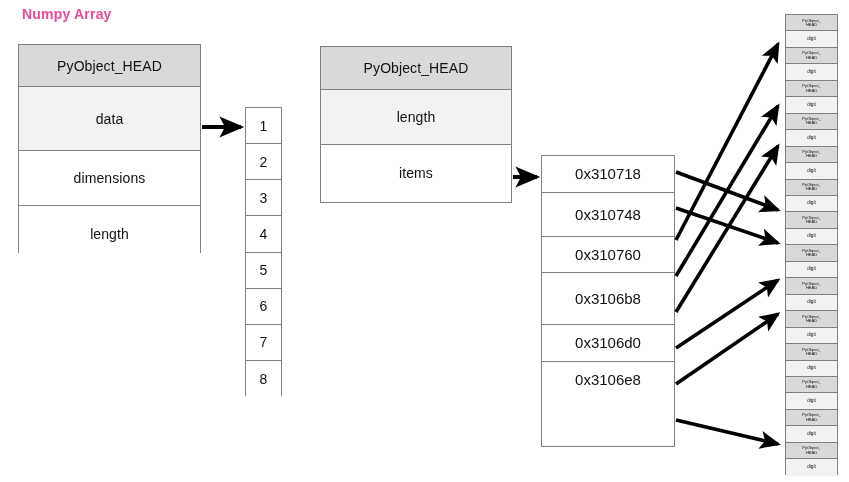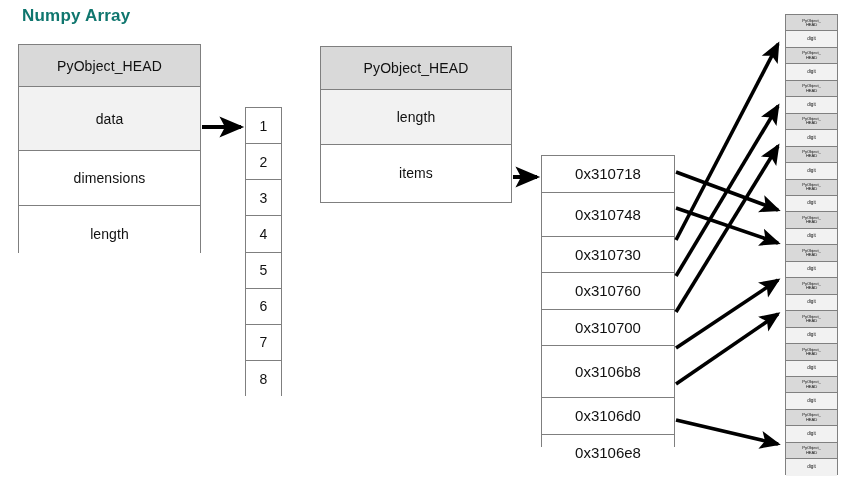--- a/index.html
+++ b/index.html
@@ -34,22 +34,22 @@
     letter-spacing:.1px;
     white-space:nowrap;
   }
   .struct .row:last-child{border-bottom:none;}
   .fill-head{background:#d9d9d9;}
   .fill-light{background:#f2f2f2;}
   .fill-white{background:#ffffff;}
 
   .caption{
     position:absolute;
-    font-size:17px;
-    color:#0f766e;
+    font-size:14px;
+    color:#ec4899;
     font-weight:bold;
     letter-spacing:.2px;
     white-space:nowrap;
   }
 
   
   .intcol{
     position:absolute;
     box-sizing:border-box;
     border:1.5px solid #7f7f7f;
@@ -146,23 +146,21 @@
       <div class="cell" style="height: 36.125px;">4</div>
       <div class="cell" style="height: 36.125px;">5</div>
       <div class="cell" style="height: 36.125px;">6</div>
       <div class="cell" style="height: 36.125px;">7</div>
       <div class="cell" style="height: 36.125px;">8</div>
     </div>
 
   <div class="ptrcol" id="pointer-table" style="left:541px; top:155px; width:134px; height:292px;">
       <div class="cell" style="height: 36.5px;">0x310718</div>
       <div class="cell" style="height: 44px;">0x310748</div>
-      <div class="cell" style="height: 36.5px;">0x310730</div>
       <div class="cell" style="height: 36.5px;">0x310760</div>
-      <div class="cell" style="height: 36.5px;">0x310700</div>
       <div class="cell" style="height: 52px;">0x3106b8</div>
       <div class="cell" style="height: 36.5px;">0x3106d0</div>
       <div class="cell" style="height: 36.5px;">0x3106e8</div>
     </div>
 
   <div class="heapcol" id="heap-col" style="left:785px; top:14px; width:53px; height:461px;">
       <div class="hcell head" style="height: 16.4643px;">
         <span class="t1">PyObject_</span>
         <span class="t2">HEAD</span>
       </div>

